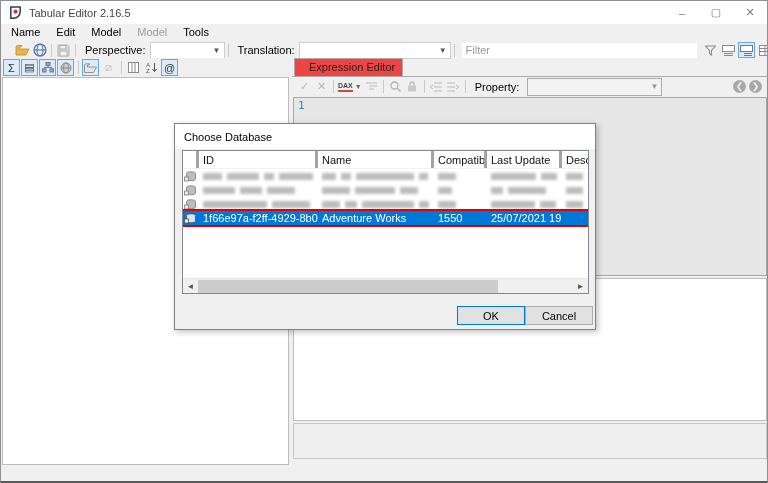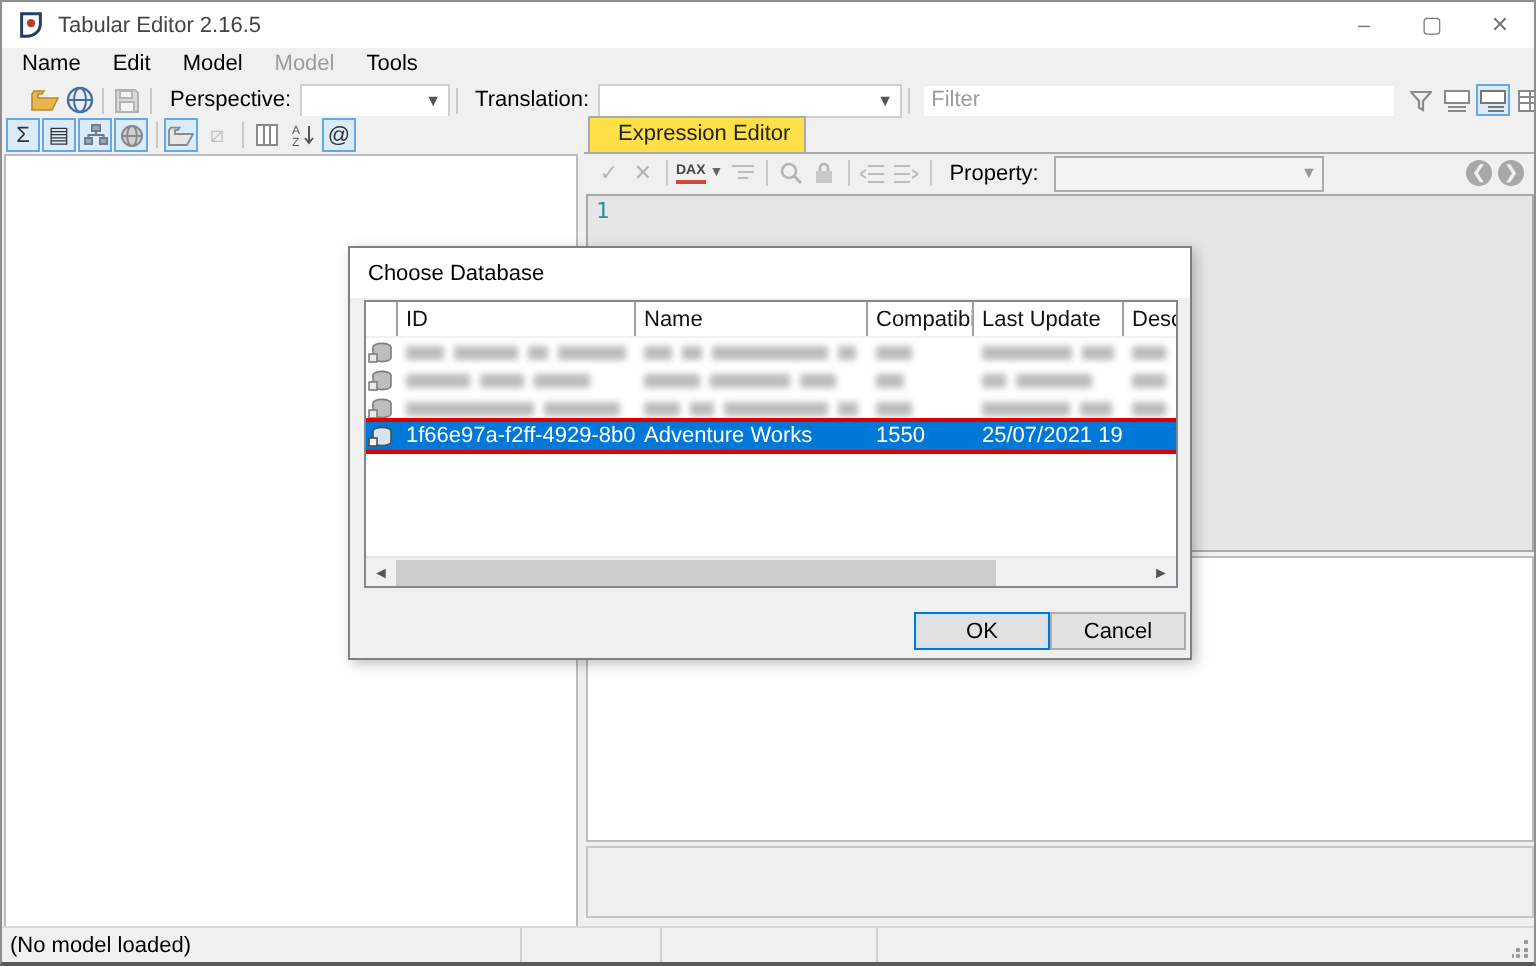--- a/index.html
+++ b/index.html
@@ -37,21 +37,21 @@
   .model-toolbar{position:absolute;left:0;top:57px;width:290px;height:19px;background:#f0f0f0;display:flex;align-items:center;padding-left:2px;box-sizing:border-box;}
   .mt-icon{width:17px;height:17px;display:flex;align-items:center;justify-content:center;box-sizing:border-box;margin-right:1px;font-size:11px;color:#333;}
   .mt-icon.disabled{color:#c0c0c0;}
 
   
   .tree-panel{position:absolute;left:1px;top:76px;width:287px;height:388px;background:#fff;border:1px solid #bdbdbd;box-sizing:border-box;}
 
   
   .tabs-row{position:absolute;left:293px;top:57px;height:18px;display:flex;align-items:flex-end;z-index:3;}
   .tab{padding:2px 7px 2px 7px;margin-right:1px;color:#222;}
-  .tab.active{background:#fde047;border:1px solid #ababab;border-bottom:0;padding-bottom:3px;padding-left:14px;}
+  .tab.active{background:#ef4444;border:1px solid #ababab;border-bottom:0;padding-bottom:3px;padding-left:14px;}
   .expr-toolbar{position:absolute;left:291px;top:75px;width:476px;height:20px;background:#f0f0f0;border-top:1px solid #ababab;display:flex;align-items:center;box-sizing:border-box;padding-left:4px;}
   .et-icon{width:17px;height:16px;display:flex;align-items:center;justify-content:center;color:#b5b5b5;font-size:11px;flex:0 0 auto;}
   .dax-icon{display:flex;align-items:center;flex:0 0 auto;margin:0 1px;}
   .dax-text{font-size:7px;font-weight:bold;color:#444;border-bottom:2px solid #d04a3a;line-height:8px;}
   .prop-combo{width:133px;height:16px;background:#f3f3f3;border:1px solid #ababab;display:flex;align-items:center;justify-content:flex-end;margin-left:4px;}
   .nav-circles{margin-left:auto;margin-right:6px;display:flex;gap:3px;}
   .nav-circle{width:13px;height:13px;border-radius:50%;background:#a8a8a8;color:#f0f0f0;display:flex;align-items:center;justify-content:center;font-size:9px;line-height:13px;}
 
   .code-editor{position:absolute;left:292px;top:96px;width:474px;height:179px;background:#e6e6e6;border:1px solid #a9a9a9;box-sizing:border-box;}
   .line-number{color:#2e9093;font-family:"DejaVu Sans Mono",monospace;font-size:11px;padding:1px 0 0 4px;}
@@ -72,21 +72,21 @@
           radial-gradient(circle at 3px 5px,#9a9a9a 1px,transparent 1.3px),
           radial-gradient(circle at 7px 8px,#9a9a9a 1px,transparent 1.3px),
           radial-gradient(circle at 3px 8px,#9a9a9a 1px,transparent 1.3px),
           radial-gradient(circle at 0px 8px,#9a9a9a 1px,transparent 1.3px);}
 
   
   .dialog{position:absolute;left:173px;top:122px;width:422px;height:207px;background:#f0f0f0;border:1px solid #808080;box-shadow:2px 2px 6px rgba(0,0,0,.25);box-sizing:border-box;z-index:10;}
   .dlg-title{height:25px;background:#fff;display:flex;align-items:center;padding-left:9px;}
   .db-list{position:absolute;left:7px;top:26px;width:407px;height:144px;background:#fff;border:1px solid #828790;box-sizing:border-box;overflow:hidden;}
   .hdr-row{display:flex;height:17px;align-items:center;border-bottom:1px solid #f2f2f2;}
-  .hdr-cell{height:100%;box-sizing:border-box;border-right:1px solid #a3a3a3;display:flex;align-items:center;padding-left:4px;overflow:hidden;white-space:nowrap;color:#111;}
+  .hdr-cell{height:100%;box-sizing:border-box;border-right:3px solid #a3a3a3;display:flex;align-items:center;padding-left:4px;overflow:hidden;white-space:nowrap;color:#111;}
   .c-icon{width:16px;flex:0 0 auto;padding-left:0;}
   .c-id{width:119px;flex:0 0 auto;}
   .c-name{width:116px;flex:0 0 auto;}
   .c-compat{width:53px;flex:0 0 auto;}
   .c-last{width:75px;flex:0 0 auto;}
   .c-desc{flex:1;border-right:0;}
   .db-row{display:flex;height:14px;align-items:center;white-space:nowrap;}
   .cell{height:100%;box-sizing:border-box;display:flex;align-items:center;padding-left:4px;overflow:hidden;}
   .db-ic{width:16px;flex:0 0 auto;padding-left:1px;}
   .db-row.selected{background:#0078d7;color:#fff;box-shadow:0 0 0 2px #e00000;position:relative;z-index:2;}
@@ -432,24 +432,14 @@
         <span class="hs-thumb"></span>
         <span class="hs-track"></span>
         <span class="hs-arrow">►</span>
       </div>
     </div>
 
     <div class="dlg-btn btn-ok">OK</div>
     <div class="dlg-btn btn-cancel">Cancel</div>
   </div>
 
-  <div class="statusbar">
-    <div class="sb-seg s1">
-        <span>(No model loaded)</span>
-      </div>
-    <div class="sb-seg s2"></div>
-    <div class="sb-seg s3"></div>
-    <div class="sb-seg s4">
-        <span class="grip"></span>
-      </div>
-  </div>
 
 </div>
 
 </body></html>

